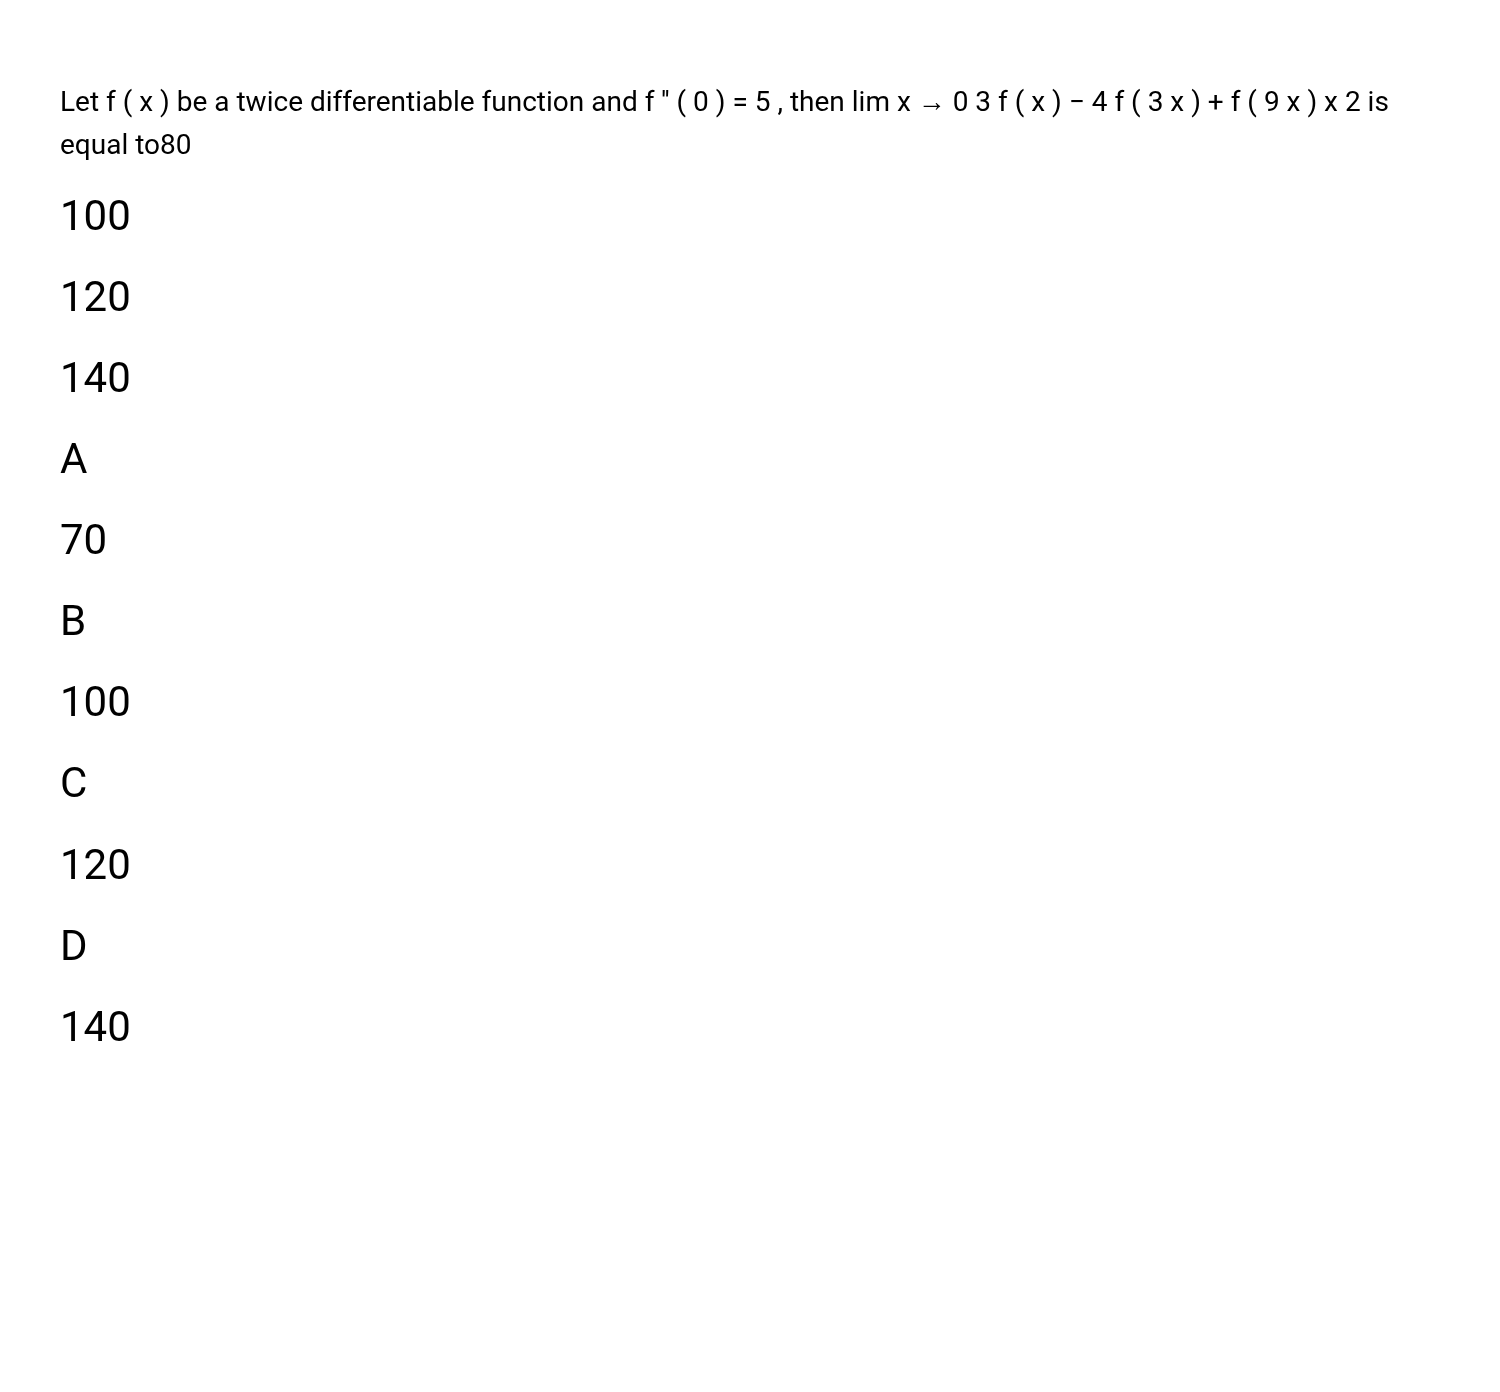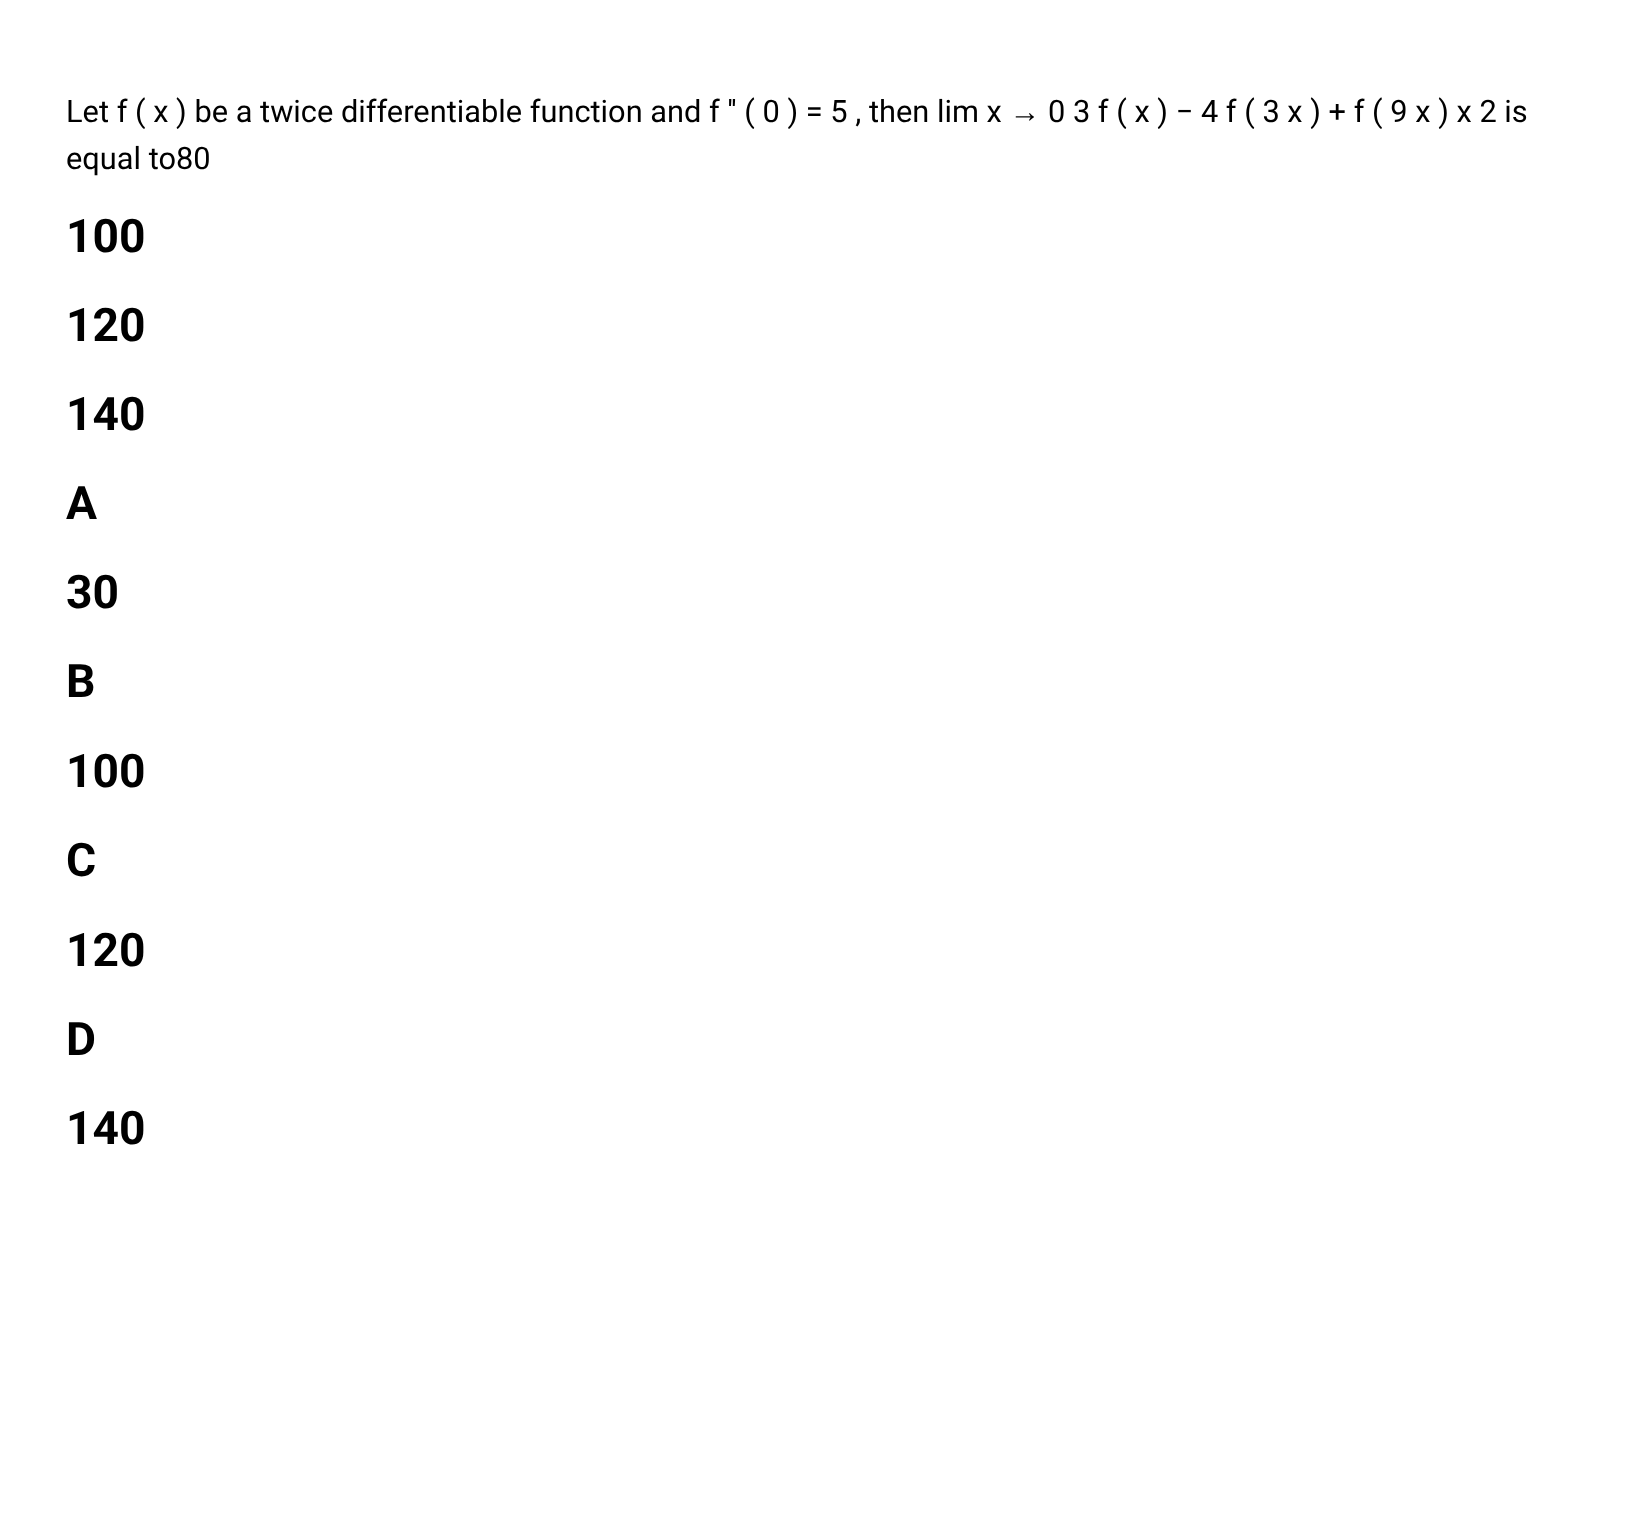--- a/index.html
+++ b/index.html
@@ -18,30 +18,30 @@
     .question-text {
       font-size: 28px;
       line-height: 1.55;
       margin-bottom: 16px;
       font-weight: 400;
     }
     .option-line {
       font-size: 42px;
       line-height: 1.55;
       margin-bottom: 16px;
-      font-weight: 700;
+      font-weight: 400;
     }
   </style>
 </head>
 <body>
 
 <div class="question-text">Let f ( x ) be a twice differentiable function and f '' ( 0 ) = 5 , then lim x → 0 3 f ( x ) − 4 f ( 3 x ) + f ( 9 x ) x 2 is equal to80</div>
 <div class="option-line">100</div>
 <div class="option-line">120</div>
 <div class="option-line">140</div>
 <div class="option-line">A</div>
-<div class="option-line">30</div>
+<div class="option-line">70</div>
 <div class="option-line">B</div>
 <div class="option-line">100</div>
 <div class="option-line">C</div>
 <div class="option-line">120</div>
 <div class="option-line">D</div>
 <div class="option-line">140</div>
 
 </body></html>

